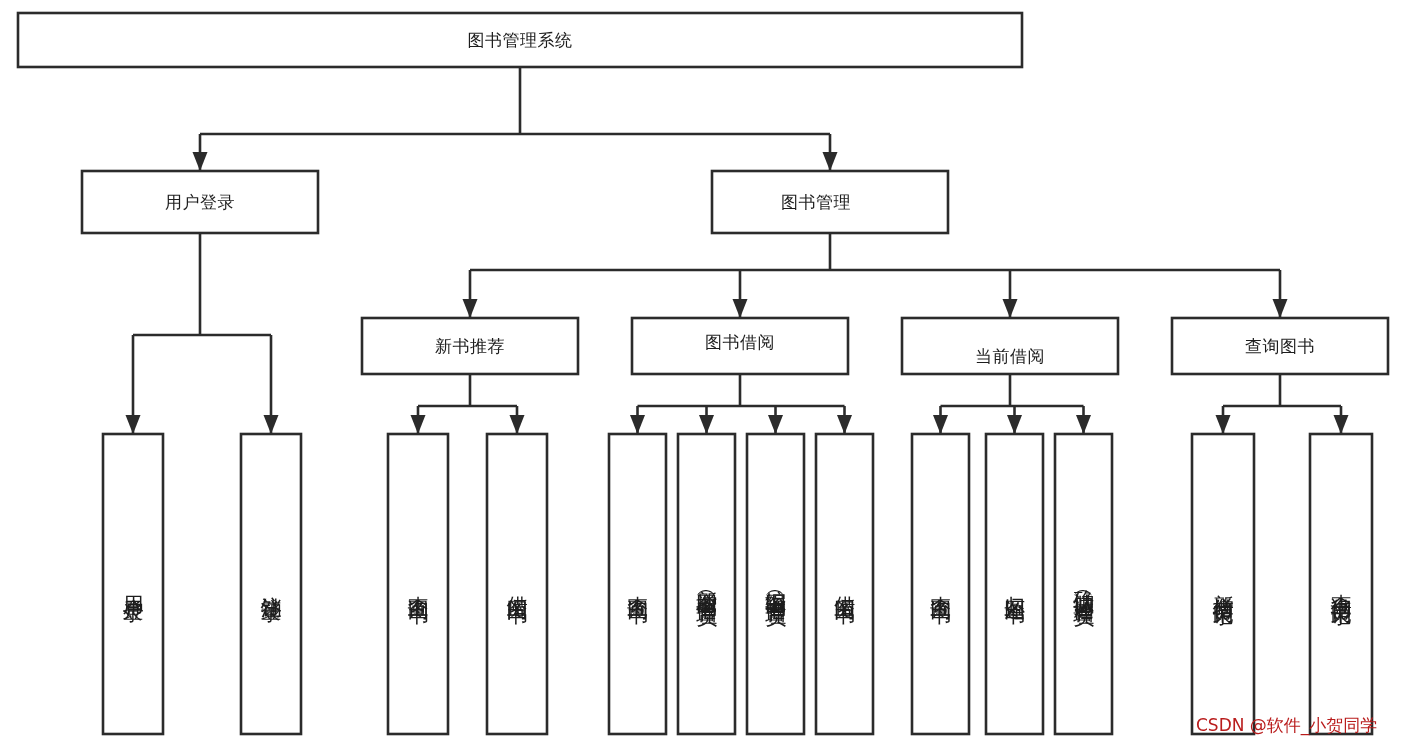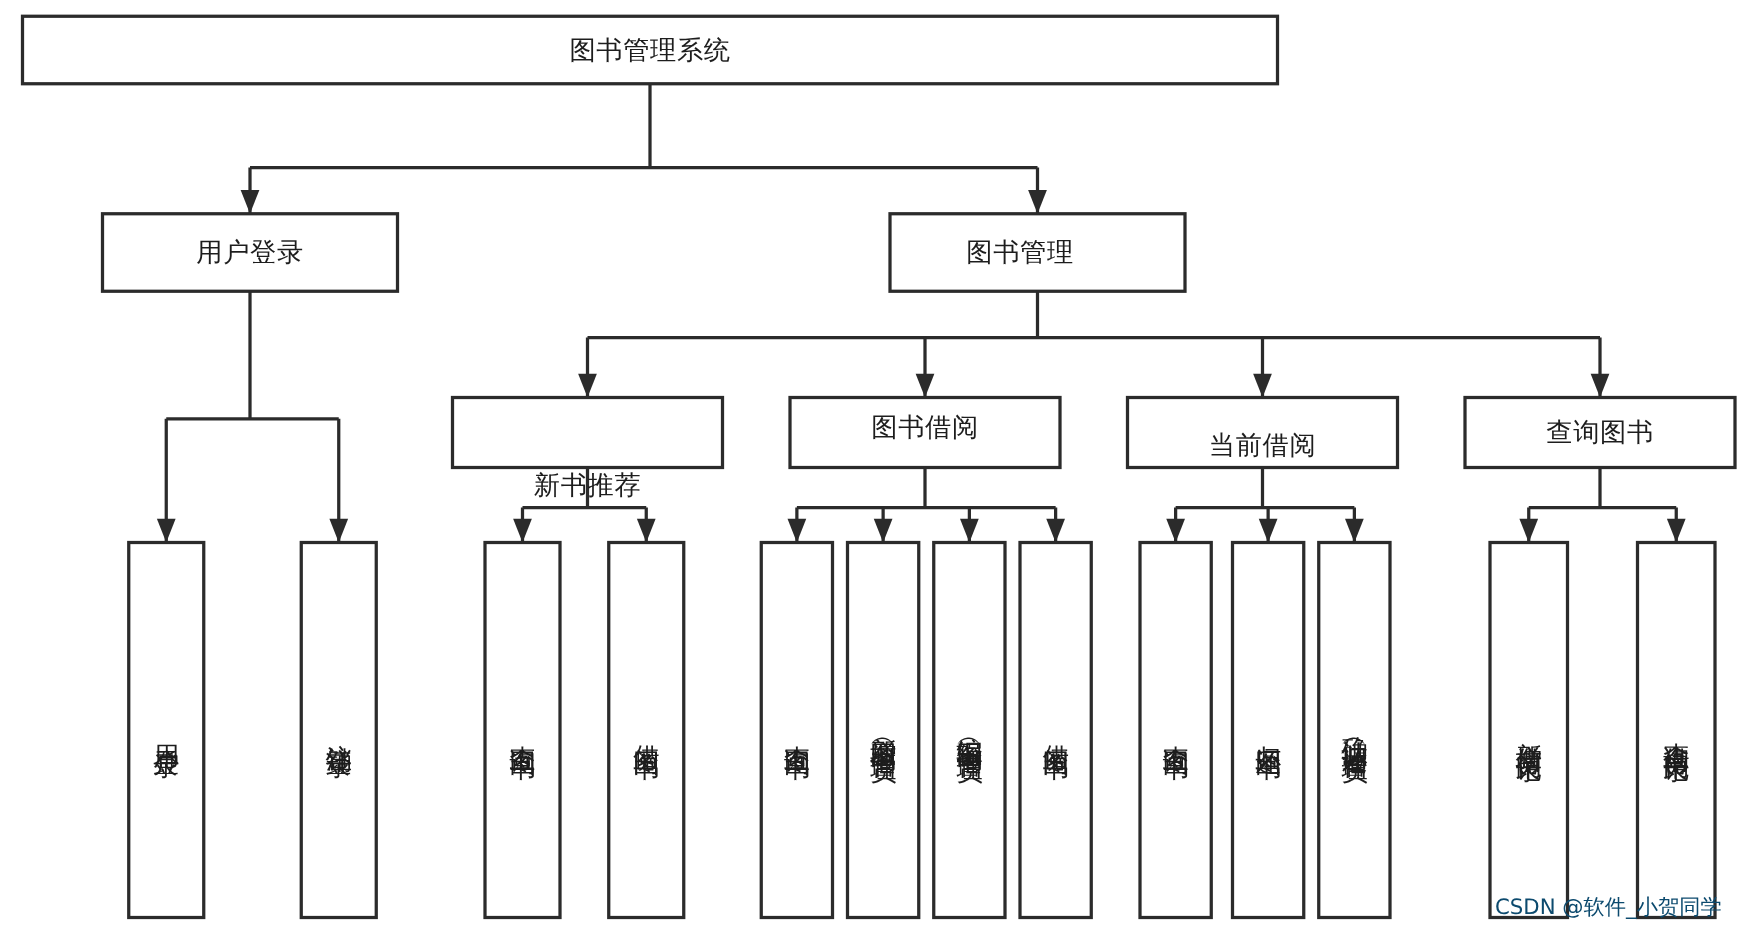--- a/index.html
+++ b/index.html
@@ -43,21 +43,21 @@
     fill: #2b2b2b;
     stroke: none;
   }
   
   .node-label-h {
     position: absolute;
     display: flex;
     align-items: center;
     justify-content: center;
     color: #1d1d1d;
-    font-size: 21px;
+    font-size: 17px;
     font-family: Liberation Sans, sans-serif;
     letter-spacing: 0.5px;
     white-space: nowrap;
     pointer-events: none;
   }
   
   .node-label-v {
     position: absolute;
     display: flex;
     align-items: center;
@@ -67,21 +67,21 @@
     font-family: "DejaVu Sans", "Liberation Sans", sans-serif;
     writing-mode: vertical-rl;
     text-orientation: upright;
     line-height: 1.16;
     letter-spacing: 2.5px;
     white-space: nowrap;
     pointer-events: none;
   }
   .watermark {
     position: absolute;
-    color: #0c4a6e;
+    color: #b91c1c;
     font-size: 17px;
     font-family: "DejaVu Sans", "Liberation Sans", sans-serif;
     white-space: nowrap;
     pointer-events: none;
   }
 </style>
 </head>
 <body>
 
 <div id="diagram-root">
@@ -160,21 +160,21 @@
         <rect x="986" y="434" width="57" height="300" class="node-box"></rect>
         <rect x="1055" y="434" width="57" height="300" class="node-box"></rect>
         <rect x="1192" y="434" width="62" height="300" class="node-box"></rect>
         <rect x="1310" y="434" width="62" height="300" class="node-box"></rect>
       </g>
   </svg>
   <div id="label-layer">
       <div class="node-label-h" style="left: 18px; top: 13px; width: 1004px; height: 54px;">图书管理系统</div>
       <div class="node-label-h" style="left: 82px; top: 171px; width: 236px; height: 62px;">用户登录</div>
       <div class="node-label-h" style="left: 712px; top: 171px; width: 208px; height: 62px;">图书管理</div>
-      <div class="node-label-h" style="left: 362px; top: 318px; width: 216px; height: 56px; margin-top: 42px;">新书推荐</div>
+      <div class="node-label-h" style="left: 362px; top: 318px; width: 216px; height: 56px;">新书推荐</div>
       <div class="node-label-h" style="left: 632px; top: 312px; width: 216px; height: 60px;">图书借阅</div>
       <div class="node-label-h" style="left: 902px; top: 318px; width: 216px; height: 56px; margin-top: 10px;">当前借阅</div>
       <div class="node-label-h" style="left: 1172px; top: 318px; width: 216px; height: 56px;">查询图书</div>
       <div class="node-label-v" style="left: 103px; top: 434px; width: 60px; height: 300px;">用户登录</div>
       <div class="node-label-v" style="left: 241px; top: 434px; width: 60px; height: 300px;">注销登录</div>
       <div class="node-label-v" style="left: 388px; top: 434px; width: 60px; height: 300px;">查询图书</div>
       <div class="node-label-v" style="left: 487px; top: 434px; width: 60px; height: 300px;">借阅图书</div>
       <div class="node-label-v" style="left: 609px; top: 434px; width: 57px; height: 300px;">查询图书</div>
       <div class="node-label-v" style="left: 678px; top: 434px; width: 57px; height: 300px;">新增图书（管理员）</div>
       <div class="node-label-v" style="left: 747px; top: 434px; width: 57px; height: 300px;">编辑图书（管理员）</div>

